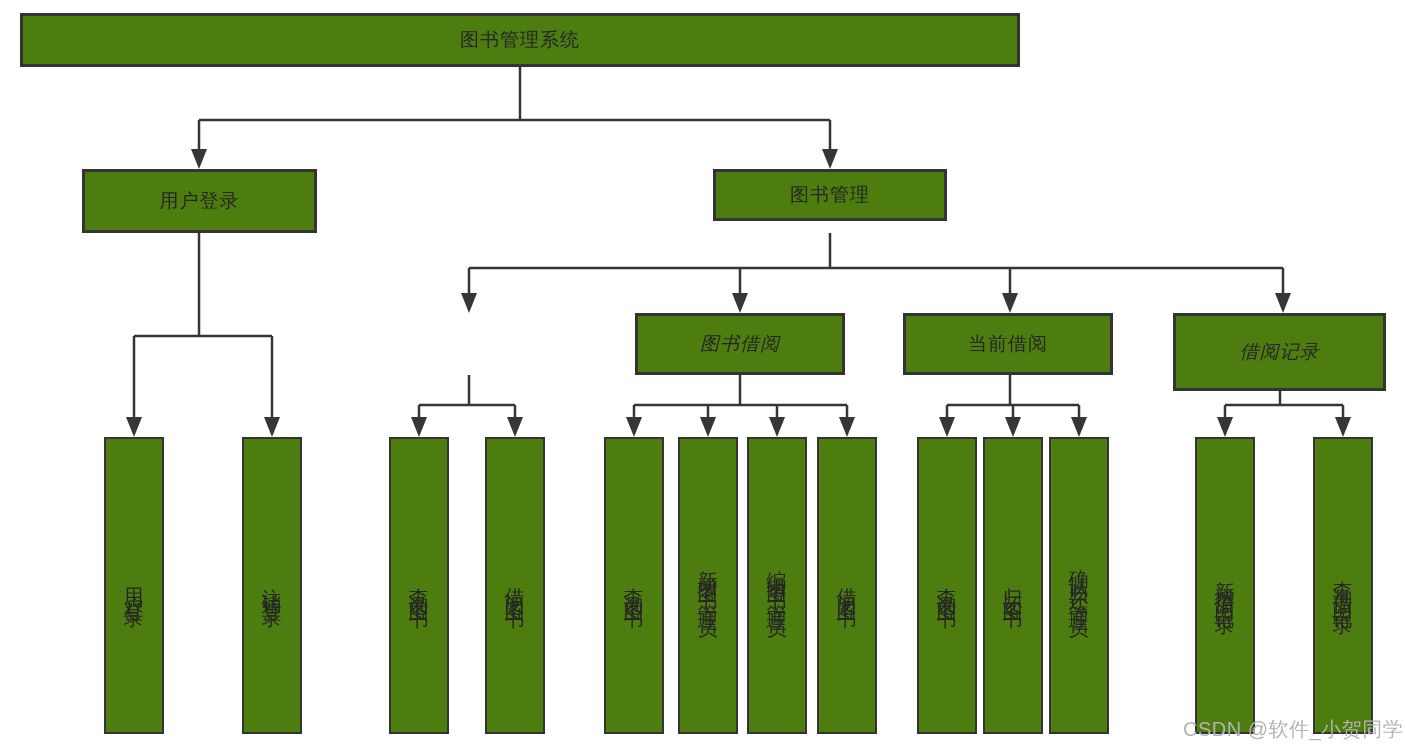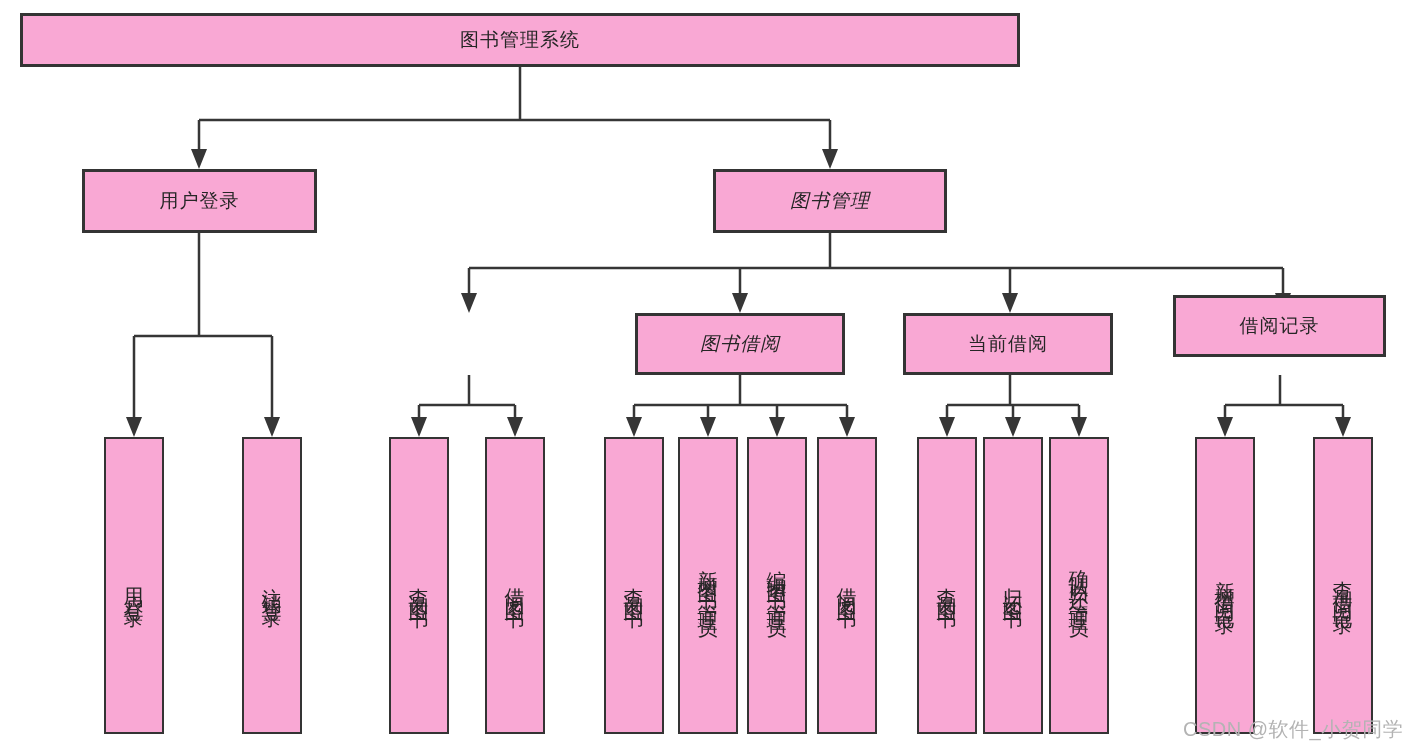--- a/index.html
+++ b/index.html
@@ -2,21 +2,21 @@
 <html><head>
 <meta charset="utf-8">
 <style>
   html,body { margin:0; padding:0; background:#ffffff; }
   .canvas {
     position:relative; width:1405px; height:747px; background:#ffffff;
     font-family:"Liberation Sans", sans-serif; overflow:hidden;
   }
   .wires { position:absolute; left:0; top:0; width:1405px; height:747px; pointer-events:none; }
   .node {
-    position:absolute; background:#f9a8d4; border:3px solid #343434; box-sizing:border-box;
+    position:absolute; background:#4d7c0f; border:3px solid #343434; box-sizing:border-box;
     display:flex; align-items:center; justify-content:center;
     color:#262626; font-size:19px; letter-spacing:1px; white-space:nowrap;
   }
   .leaf { border-width:2px; font-size:20px; letter-spacing:0; }
   .leaf .vtext {
     writing-mode:vertical-rl; -webkit-writing-mode:vertical-rl; text-orientation:mixed;
     letter-spacing:7px; white-space:nowrap; line-height:1;
   }
   .watermark {
     position:absolute; left:1183px; top:716px; color:#b3b3b3; font-size:20px;
@@ -66,31 +66,31 @@
     <polygon points="1335,417 1351,417 1343,437" fill="#363636" stroke="none"></polygon>
   </svg>
 
   <div class="node" style="left:20px; top:13px; width:1000px; height:54px;">
     <span>图书管理系统</span>
   </div>
 
   <div class="node" style="left:82px; top:169px; width:235px; height:64px;">
     <span>用户登录</span>
   </div>
-  <div class="node" style="left:713px; top:169px; width:234px; height:64px;font-style:italic;">
+  <div class="node" style="left:713px; top:169px; width:234px; height:52px;">
     <span>图书管理</span>
   </div>
 
   <div class="node" style="left:635px; top:313px; width:210px; height:62px;font-style:italic;">
     <span>图书借阅</span>
   </div>
   <div class="node" style="left:903px; top:313px; width:210px; height:62px;">
     <span>当前借阅</span>
   </div>
-  <div class="node" style="left:1173px; top:295px; width:213px; height:62px;">
+  <div class="node" style="left:1173px; top:313px; width:213px; height:78px;font-style:italic;">
     <span>借阅记录</span>
   </div>
 
   <div class="node leaf" style="left:104px; top:437px; width:60px; height:297px;">
     <span class="vtext">用户登录</span>
   </div>
   <div class="node leaf" style="left:242px; top:437px; width:60px; height:297px;">
     <span class="vtext">注销登录</span>
   </div>
 

